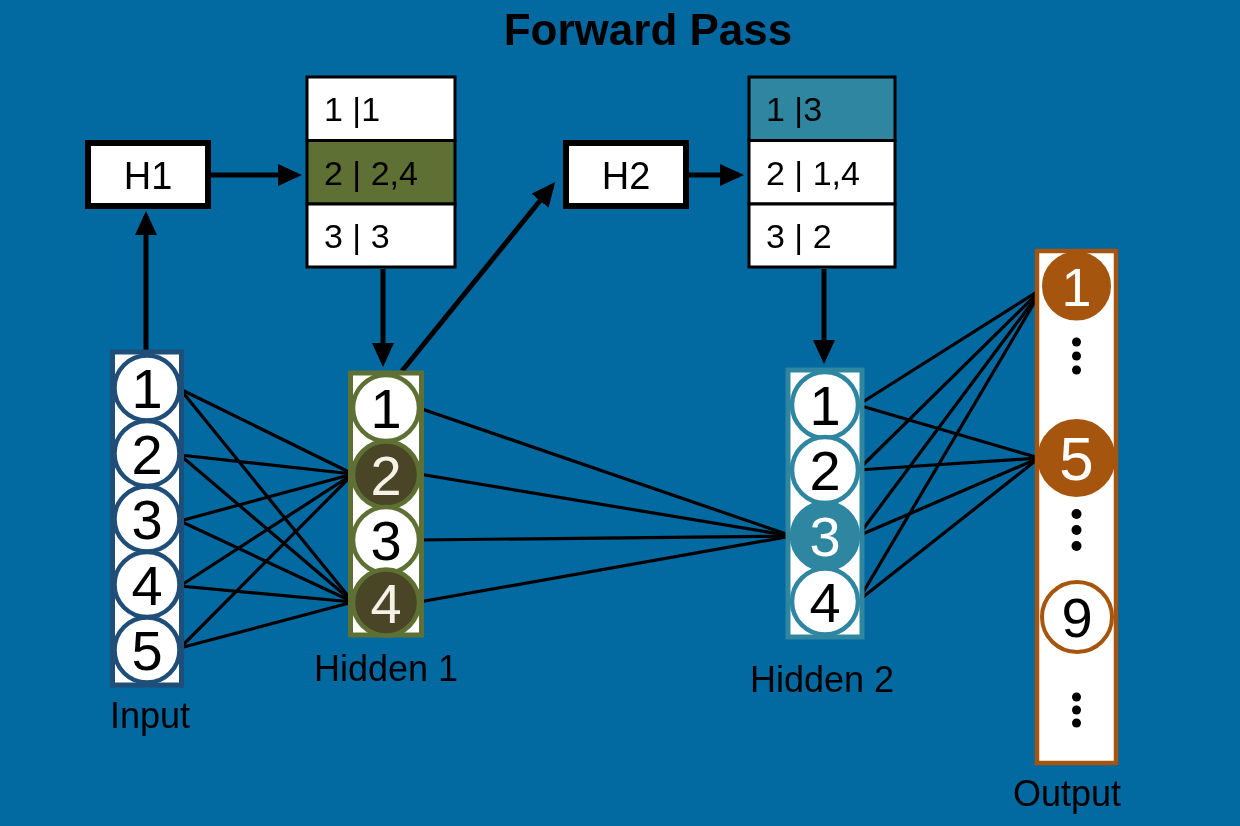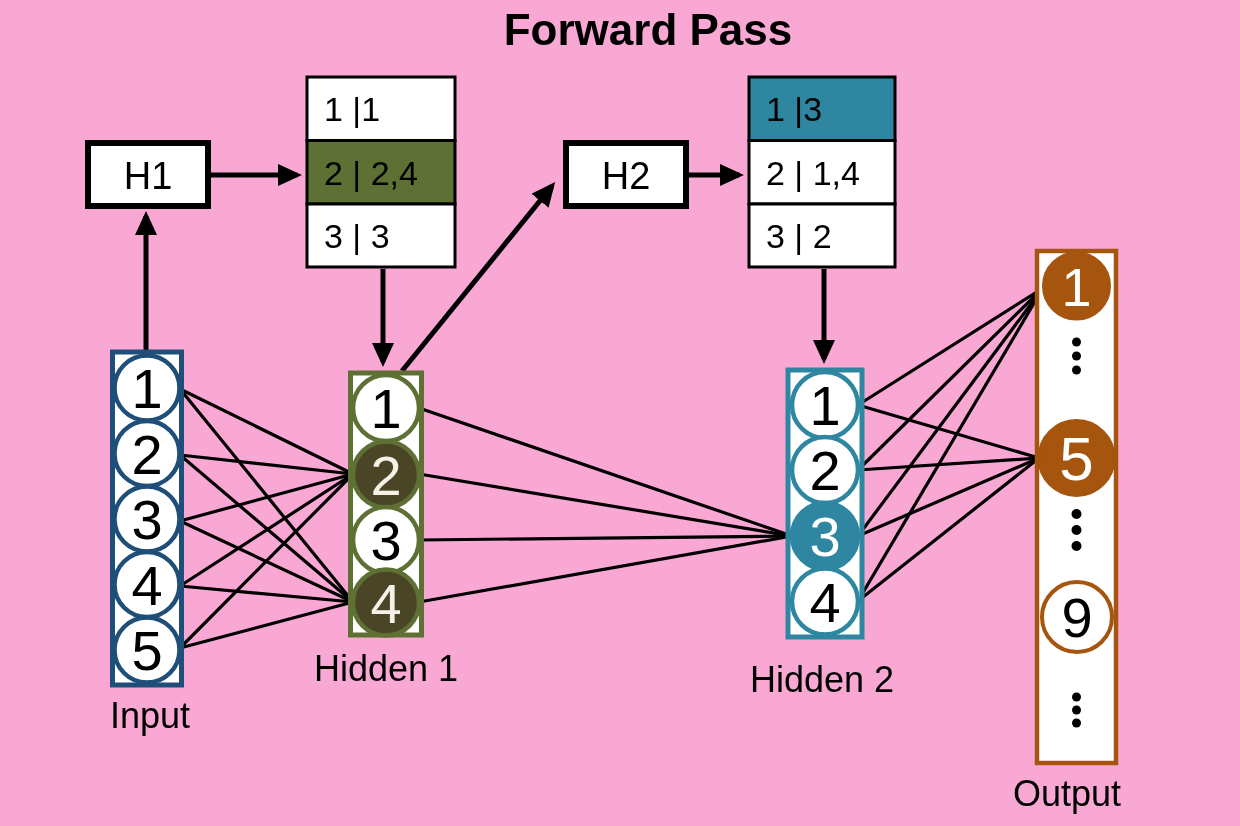--- a/index.html
+++ b/index.html
@@ -1,20 +1,20 @@
 <!DOCTYPE html>
 <html style="--blue: #1F4E79; --olive: #5E7033; --olive_dark: #4A4526; --teal: #2E86A1; --orange: #A5550E; --ink: #000000; --node_text_light: #F5F1E6;"><head>
 <meta charset="utf-8">
 <style>
   :root{
     --blue:#1F4E79; --olive:#5E7033; --olive_dark:#4A4526;
     --teal:#2E86A1; --orange:#A5550E; --ink:#000000; --node_text_light:#F5F1E6;
   }
   html,body{margin:0;padding:0;background:#fff;}
-  .stage{width:1240px;height:826px;position:relative;background:#f9a8d4;
+  .stage{width:1240px;height:826px;position:relative;background:#0369a1;
          font-family:"Liberation Sans",sans-serif;}
   svg text{font-family:"Liberation Sans",sans-serif;}
   .title{font-size:44px;font-weight:bold;fill:var(--ink);}
   .boxlabel{font-size:38px;fill:var(--ink);}
   .tabletext{font-size:34px;fill:var(--ink);}
   .layerlabel{font-size:36px;fill:var(--ink);}
   .numdark{fill:var(--ink);}
   .numlight{fill:var(--node_text_light);}
   .numwhite{fill:#ffffff;}
   .edge{stroke:var(--ink);stroke-width:3.2;}

